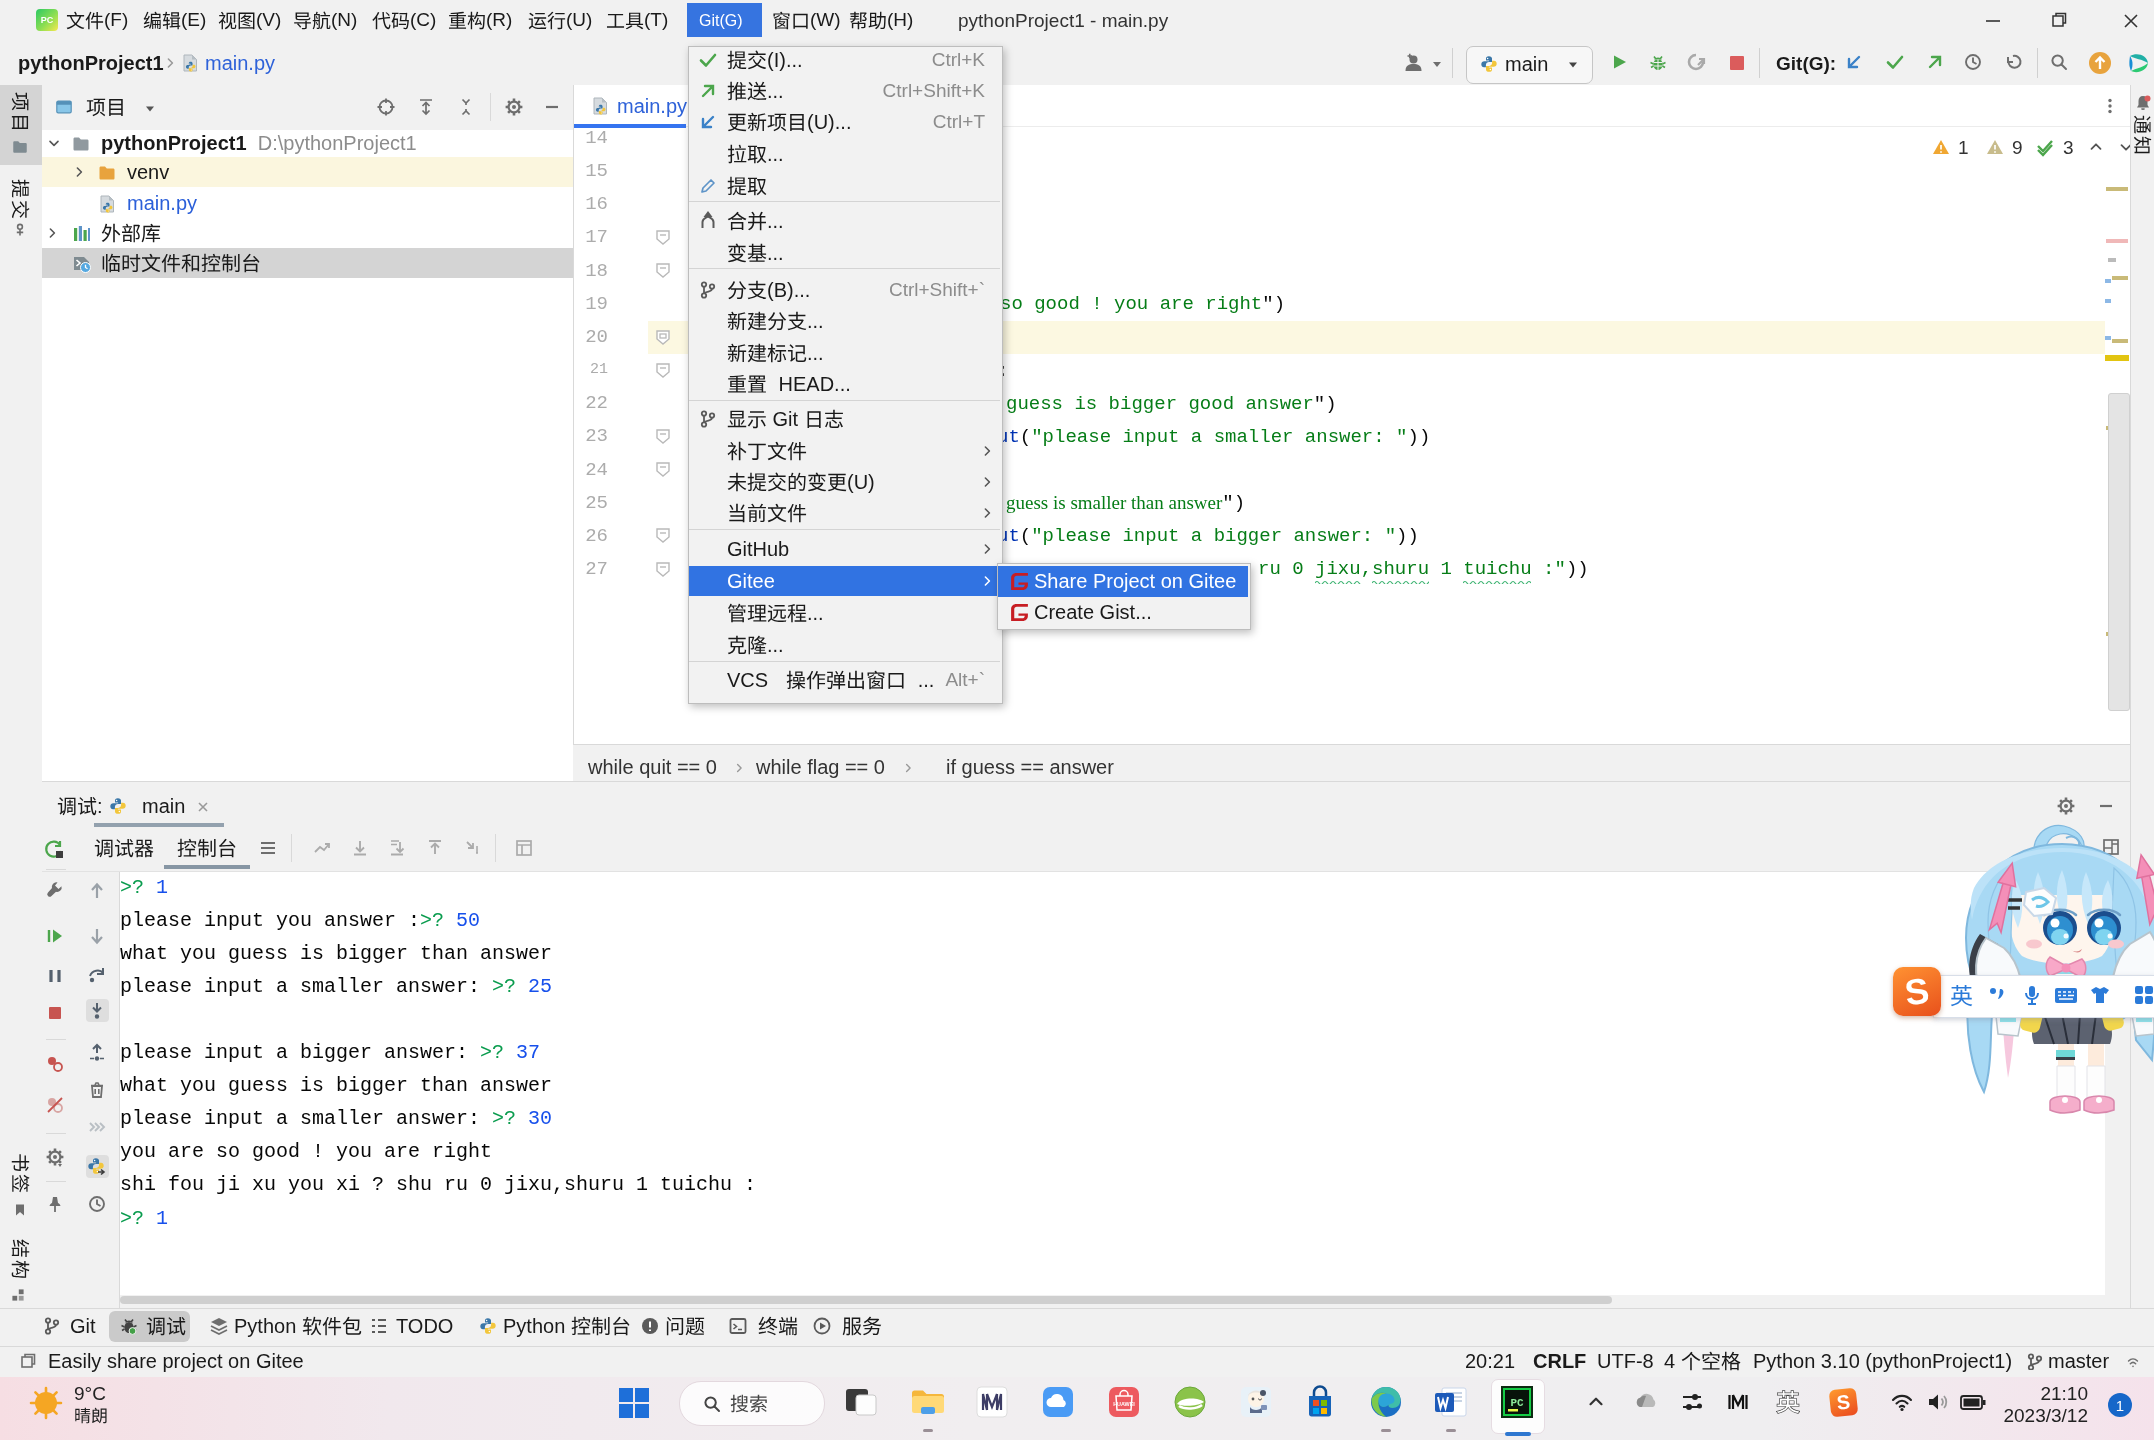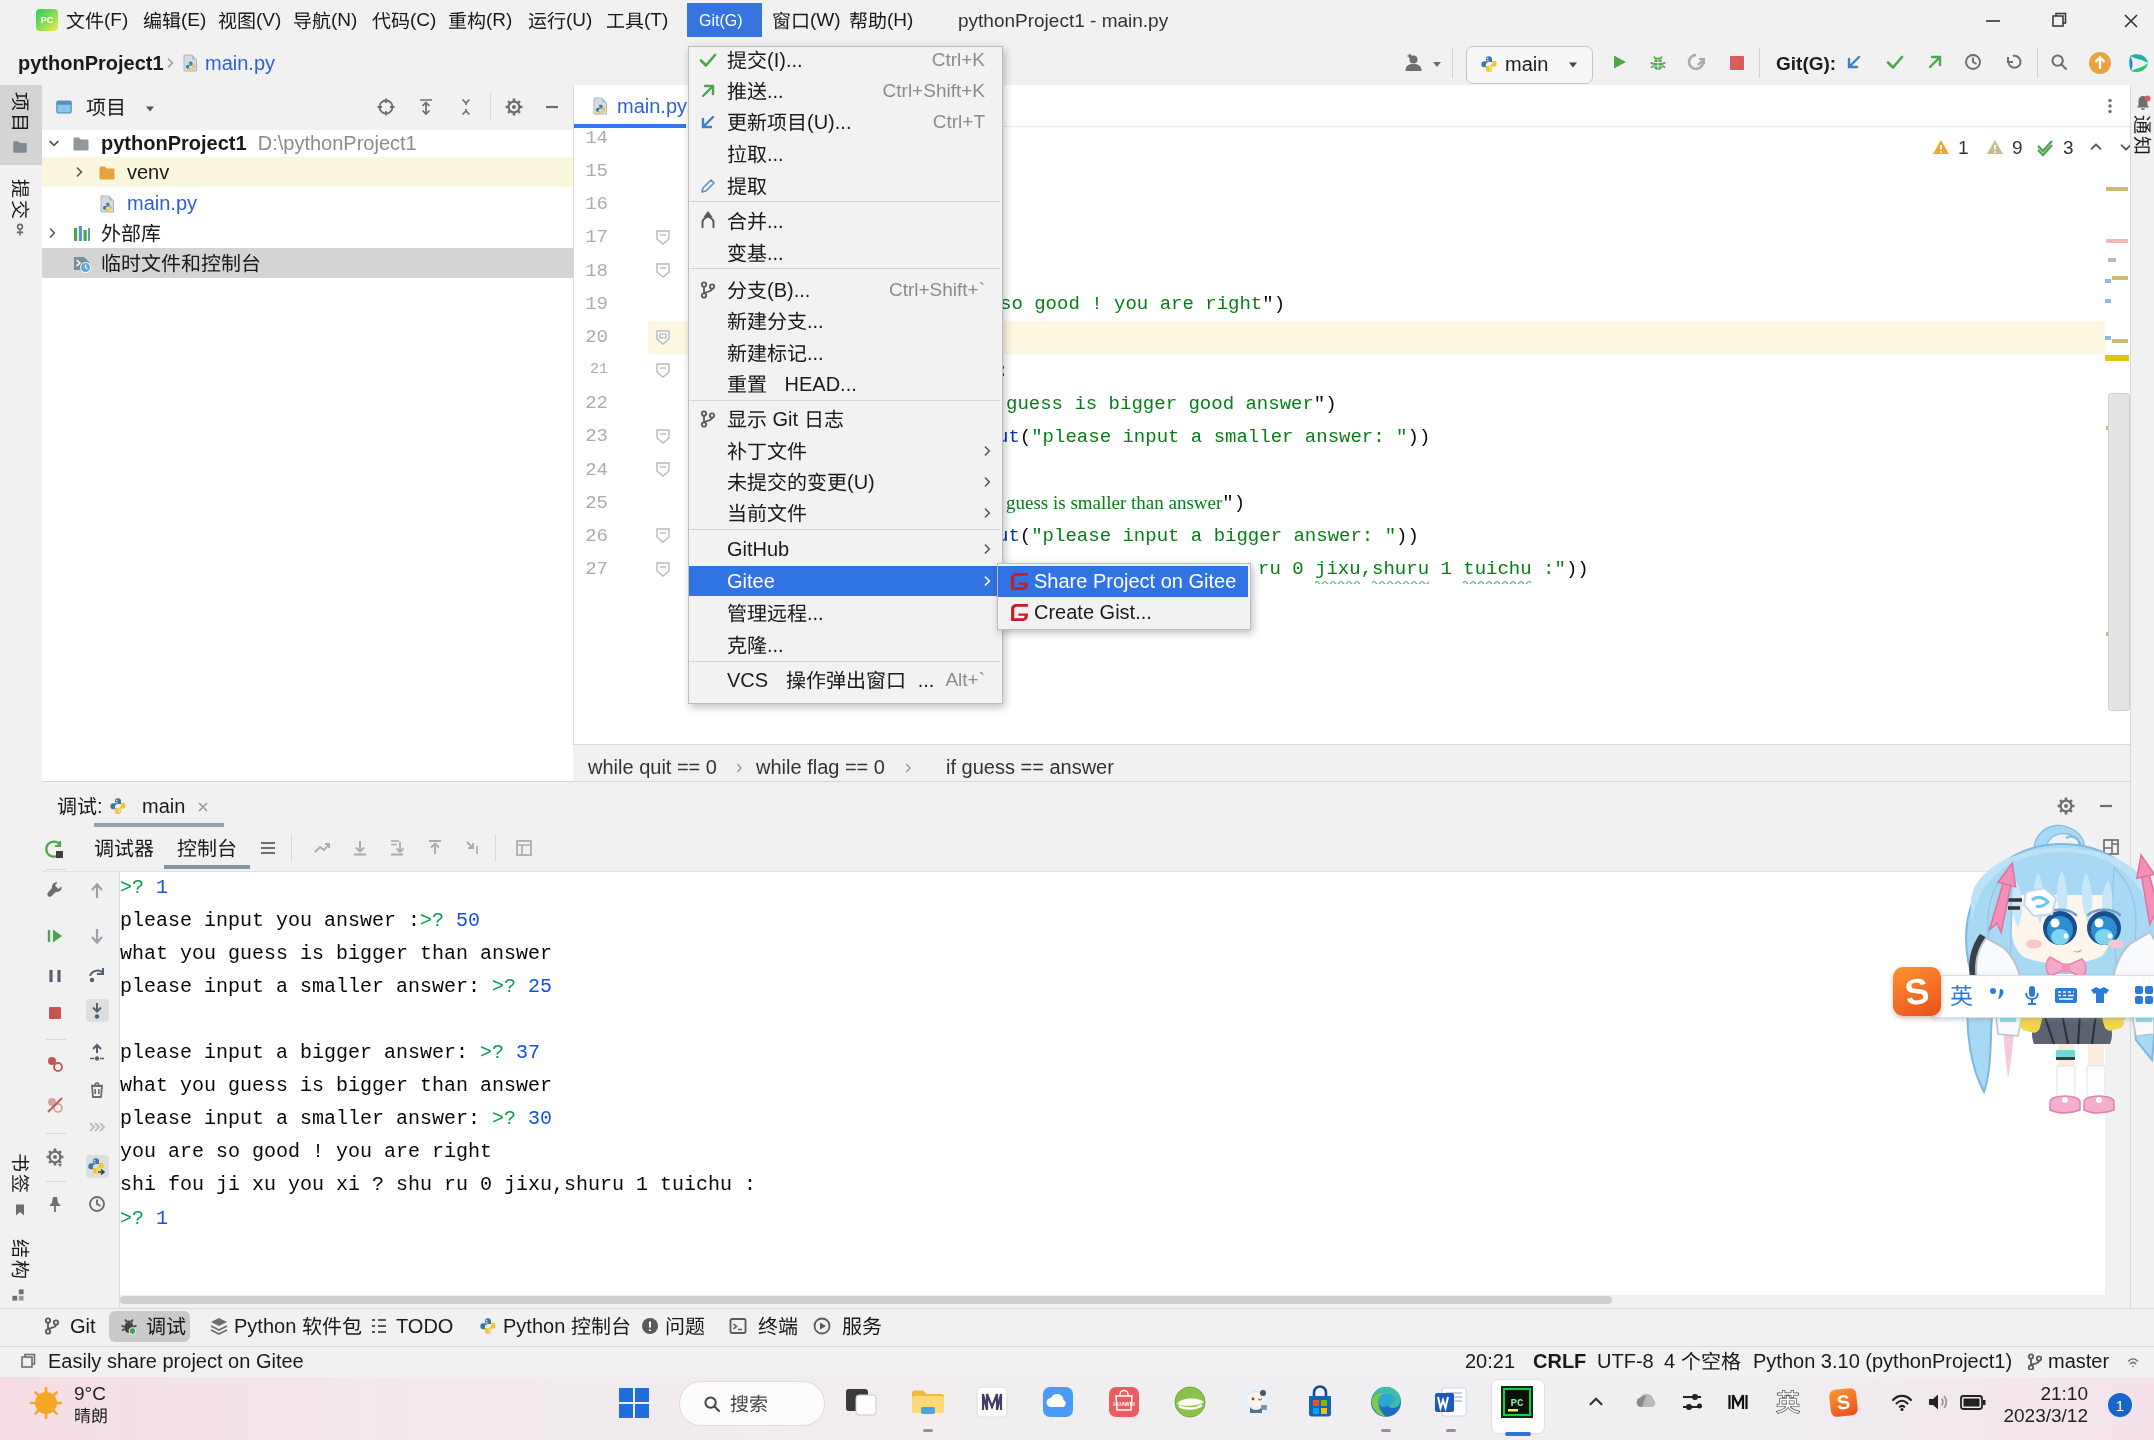--- a/index.html
+++ b/index.html
@@ -1003,21 +1003,21 @@
         <use href="#g5efa" x="1000"></use>
         <use href="#g5206" x="2000"></use>
         <use href="#g652f" x="3000"></use>
       </svg><span style="font-family:'Liberation Sans',sans-serif;font-size:20px;color:#1A1A1A;font-weight:400">...</span></div>
     <div class="a" style="left:727px;top:337px;height:32px;display:flex;align-items:center;gap:0px;white-space:pre"><svg width="80.0" height="20" viewBox="0 -880 4000 1000" fill="#1A1A1A" style="display:block;flex:none">
         <use href="#g65b0" x="0"></use>
         <use href="#g5efa" x="1000"></use>
         <use href="#g6807" x="2000"></use>
         <use href="#g8bb0" x="3000"></use>
       </svg><span style="font-family:'Liberation Sans',sans-serif;font-size:20px;color:#1A1A1A;font-weight:400">...</span></div>
-    <div class="a" style="left:727px;top:368px;height:32px;display:flex;align-items:center;gap:12px;white-space:pre"><svg width="40.0" height="20" viewBox="0 -880 2000 1000" fill="#1A1A1A" style="display:block;flex:none">
+    <div class="a" style="left:727px;top:368px;height:32px;display:flex;align-items:center;gap:6px;white-space:pre"><svg width="40.0" height="20" viewBox="0 -880 2000 1000" fill="#1A1A1A" style="display:block;flex:none">
         <use href="#g91cd" x="0"></use>
         <use href="#g7f6e" x="1000"></use>
       </svg><span style="font-family:'Liberation Sans',sans-serif;font-size:20px;color:#1A1A1A;font-weight:400"> HEAD...</span></div>
     <div class="a" style="left:689px;top:400px;width:311px;height:1px;background:#D4D4D4"></div>
     <div class="a" style="left:727px;top:403px;height:32px;display:flex;align-items:center;gap:0px;white-space:pre"><svg width="40.0" height="20" viewBox="0 -880 2000 1000" fill="#1A1A1A" style="display:block;flex:none">
         <use href="#g663e" x="0"></use>
         <use href="#g793a" x="1000"></use>
       </svg><span style="font-family:'Liberation Sans',sans-serif;font-size:20px;color:#1A1A1A;font-weight:400"> Git </span><svg width="40.0" height="20" viewBox="0 -880 2000 1000" fill="#1A1A1A" style="display:block;flex:none">
         <use href="#g65e5" x="0"></use>
         <use href="#g5fd7" x="1000"></use>

